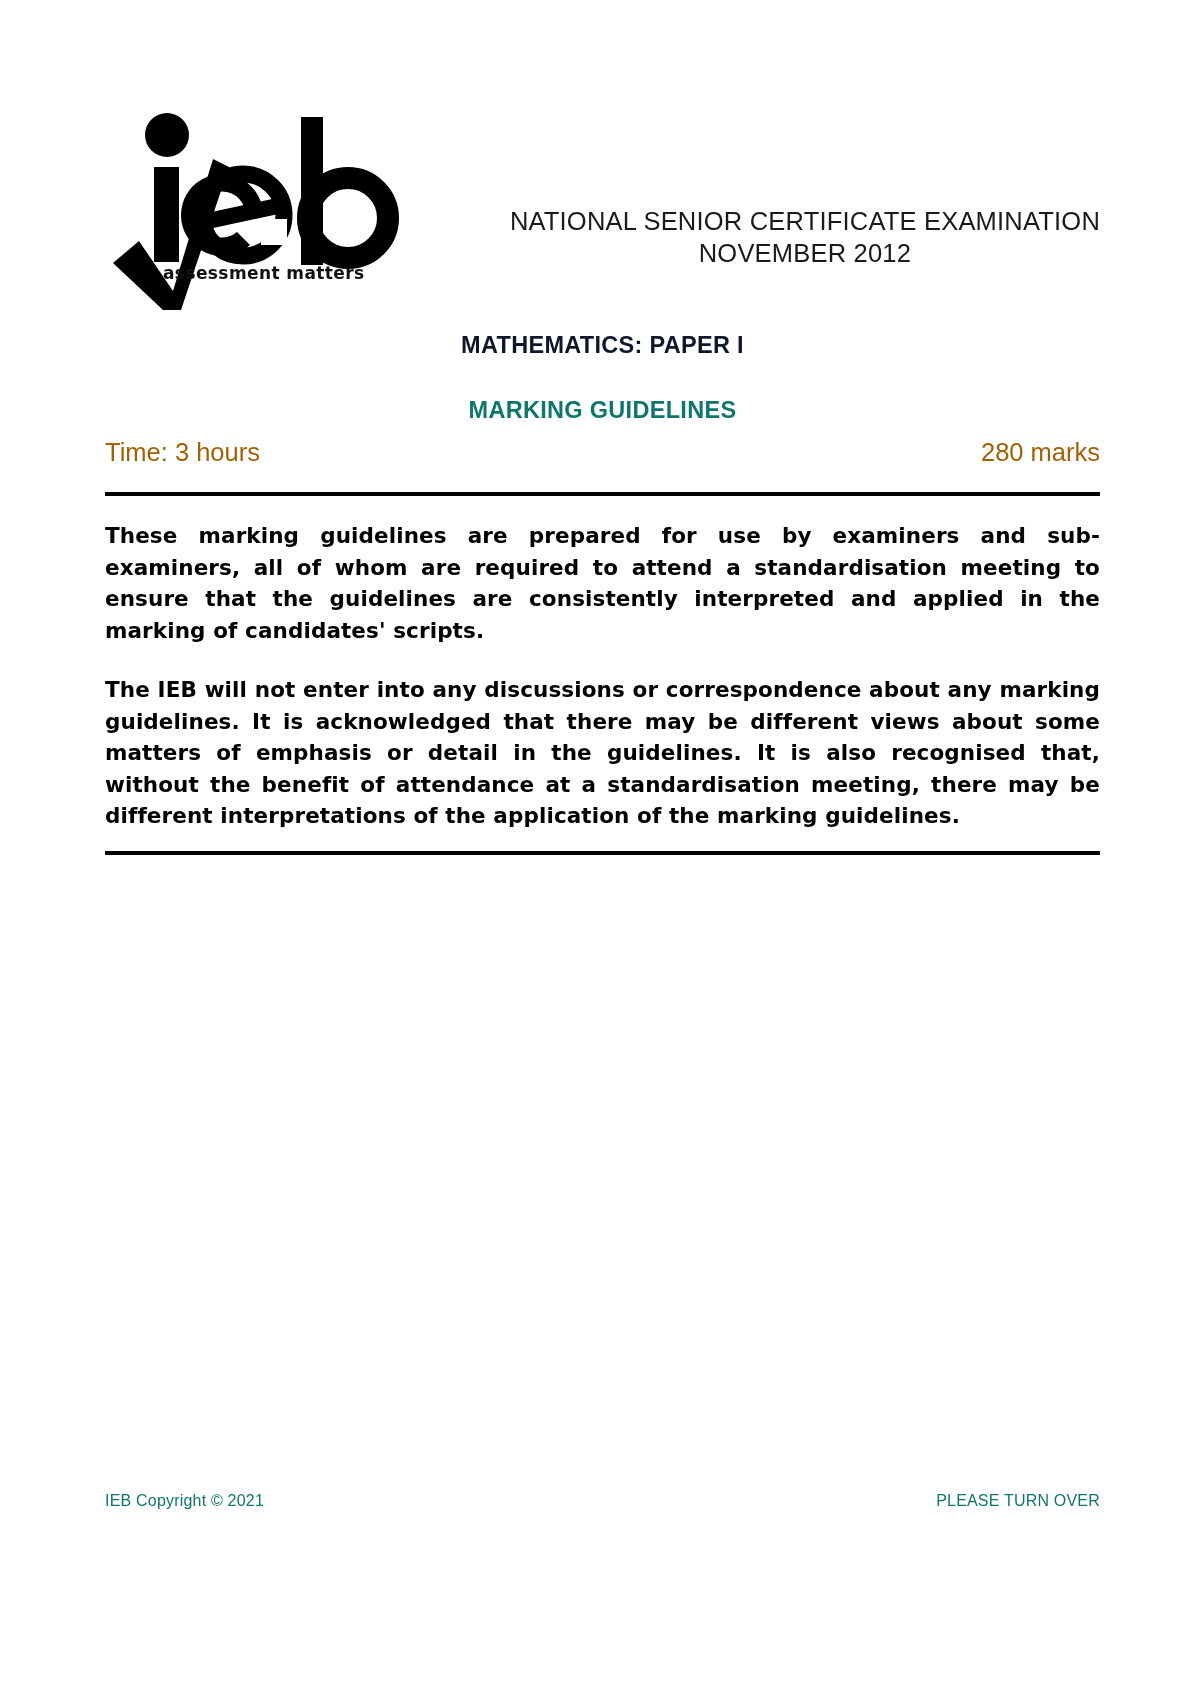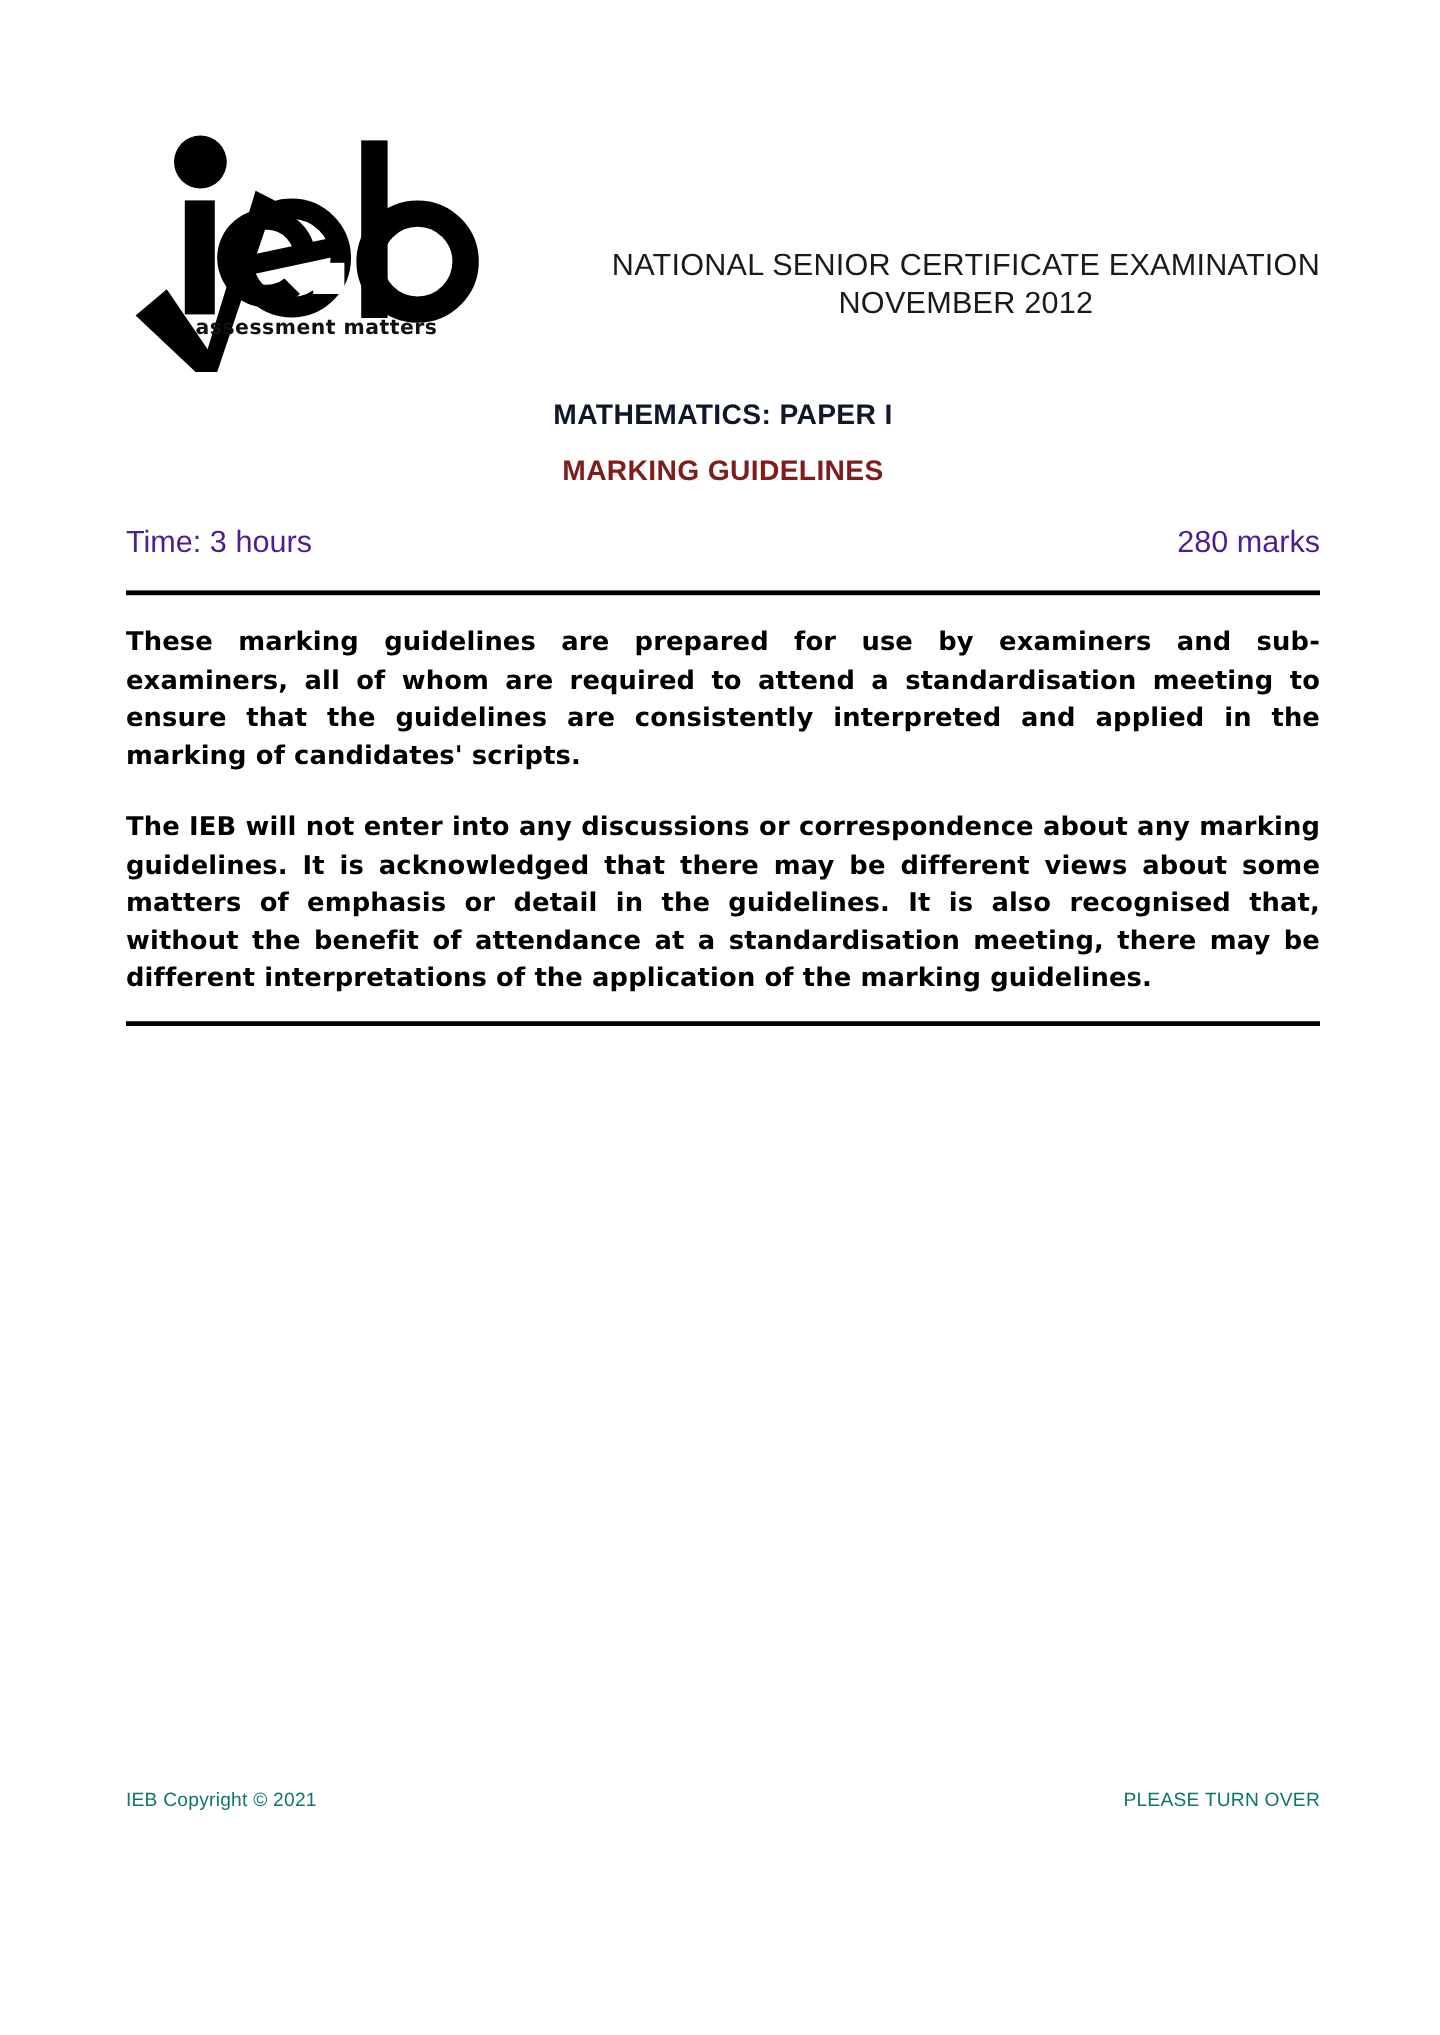--- a/index.html
+++ b/index.html
@@ -68,40 +68,40 @@
   }
   .doc-title {
     font-family: "Liberation Sans", sans-serif;
     font-weight: 700;
     font-size: 23.5px;
     letter-spacing: 0.3px;
     color: #0f172a;
     text-align: center;
   }
   .doc-subtitle {
-    margin-top: 20px;
+    margin-top: 38px;
     font-family: "Liberation Sans", sans-serif;
     font-weight: 700;
     font-size: 23.5px;
     letter-spacing: 0.3px;
-    color: #7f1d1d;
+    color: #0f766e;
   }
 
   
   .meta-row {
     position: absolute;
     left: 105px;
     right: 100px;
     top: 438px;
     display: flex;
     justify-content: space-between;
     align-items: baseline;
     font-family: "Liberation Sans", sans-serif;
     font-size: 25.5px;
-    color: #4c1d95;
+    color: #a16207;
   }
 
   
   .rule {
     position: absolute;
     left: 105px;
     right: 100px;
     height: 0;
     border-top: 4px solid #000000;
   }

